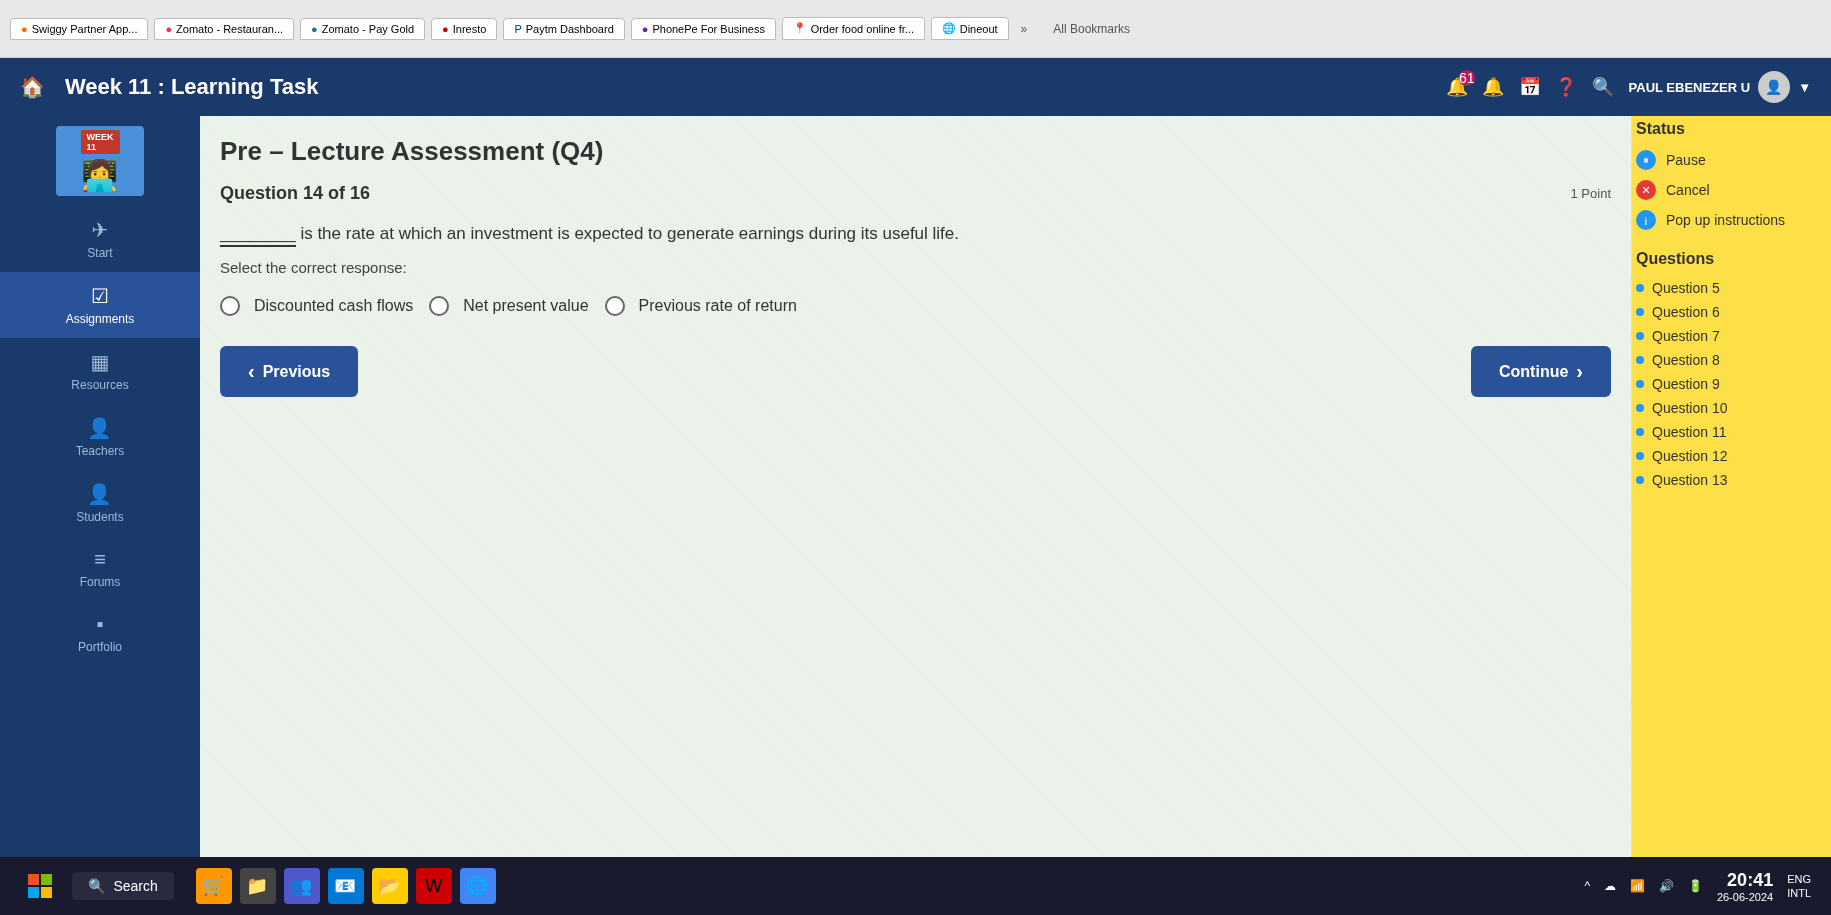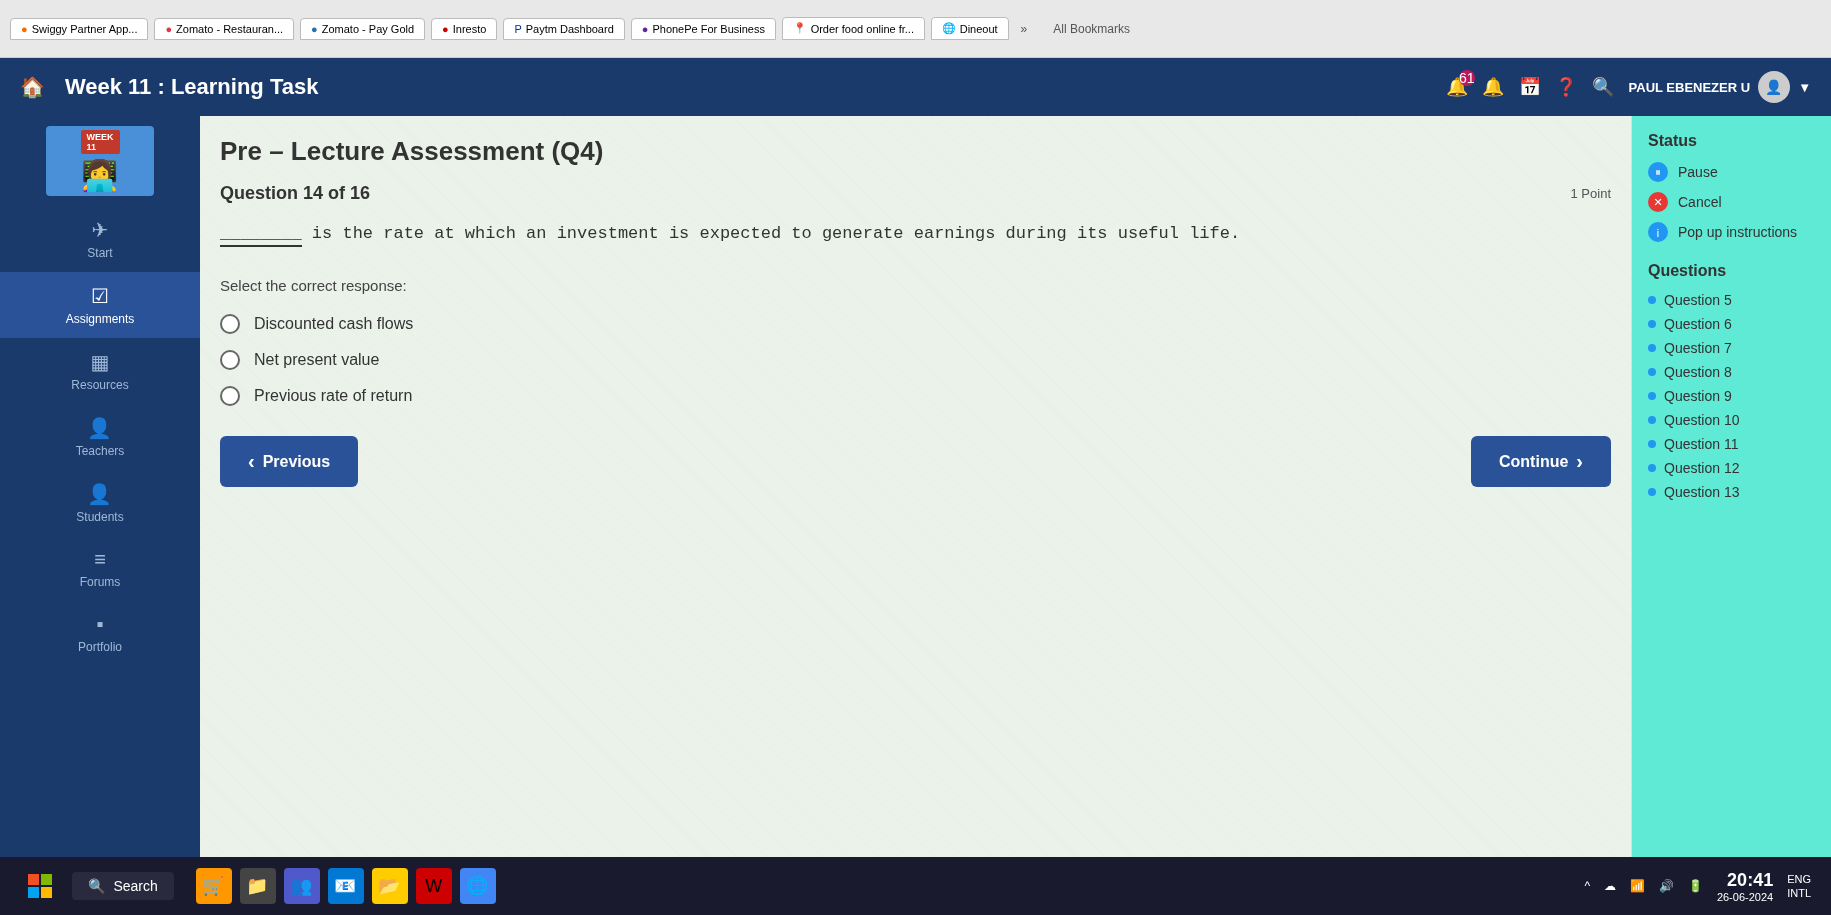--- a/index.html
+++ b/index.html
@@ -20,49 +20,49 @@
     .header-icon { font-size: 18px; color: white; cursor: pointer; position: relative; }
     .badge { background: #be185d; color: white; border-radius: 50%; width: 16px; height: 16px; font-size: 14px; display: flex; align-items: center; justify-content: center; position: absolute; top: -6px; right: -6px; }
     .user-info { display: flex; align-items: center; gap: 8px; color: white; font-size: 13px; font-weight: 600; }
     .avatar { width: 32px; height: 32px; border-radius: 50%; background: #ccc; overflow: hidden; display: flex; align-items: center; justify-content: center; font-size: 14px; color: #333; }
 
     
     .main-layout { display: flex; height: calc(915px - 58px - 58px); }
 
     
     .sidebar { background: #1a3a6b; width: 200px; min-width: 200px; display: flex; flex-direction: column; align-items: center; padding-top: 10px; }
-    .sidebar-logo { width: 108px; height: 70px; background: #4a90d9; border-radius: 4px; display: flex; flex-direction: column; align-items: center; justify-content: center; margin-bottom: 10px; }
+    .sidebar-logo { width: 88px; height: 70px; background: #4a90d9; border-radius: 4px; display: flex; flex-direction: column; align-items: center; justify-content: center; margin-bottom: 10px; }
     .sidebar-logo-week { background: #c0392b; color: white; font-size: 9px; font-weight: bold; padding: 2px 6px; border-radius: 2px; margin-bottom: 4px; }
     .sidebar-item { display: flex; flex-direction: column; align-items: center; padding: 12px 0; width: 100%; cursor: pointer; color: #a0b8d8; font-size: 12px; gap: 4px; }
     .sidebar-item.active { background: #2a5298; color: white; }
     .sidebar-icon { font-size: 20px; }
 
     
     .content-area { flex: 1; background: repeating-linear-gradient(45deg, #e8f0e8, #e8f0e8 2px, #eaf2ea 2px, #eaf2ea 20px); padding: 20px; overflow-y: auto; position: relative; }
 
     
     .assessment-header { font-size: 26px; font-weight: 600; color: #333; margin-bottom: 16px; }
     .question-meta { display: flex; justify-content: space-between; align-items: center; margin-bottom: 16px; }
     .question-number { font-size: 18px; font-weight: 600; color: #333; }
     .points { font-size: 13px; color: #555; }
-    .question-block { margin-bottom: 30px; font-family: Liberation Mono, monospace; }
+    .question-block { margin-bottom: 12px; }
     .select-label { font-size: 15px; color: #444; margin-bottom: 20px; display: block; }
 
     
-    .options-list { list-style: none; display: flex; flex-direction: column; gap: 16px; margin-bottom: 30px; }
+    .options-list { list-style: none; display: flex; gap: 16px; margin-bottom: 30px; }
     .option-item { display: flex; align-items: center; gap: 14px; font-size: 16px; color: #333; cursor: pointer; }
     .radio-circle { width: 20px; height: 20px; border-radius: 50%; border: 2px solid #666; background: white; flex-shrink: 0; cursor: pointer; }
 
     
     .nav-buttons { display: flex; justify-content: space-between; align-items: flex-start; margin-top: 20px; }
     .btn-previous { background: #2a5298; color: white; border: none; padding: 14px 28px; border-radius: 6px; font-size: 16px; font-weight: 600; cursor: pointer; display: flex; align-items: center; gap: 8px; }
     .btn-continue { background: #2a5298; color: white; border: none; padding: 14px 28px; border-radius: 6px; font-size: 16px; font-weight: 600; cursor: pointer; display: flex; align-items: center; gap: 8px; margin-left: auto; }
 
     
-    .right-panel { width: 200px; min-width: 200px; background: #5eead4; padding: 16px; border-left: 1px solid #ddd; overflow-y: auto; }
+    .right-panel { width: 200px; min-width: 200px; background: #fde047; padding: 4px; border-left: 1px solid #ddd; overflow-y: auto; }
     .panel-section-title { font-size: 16px; font-weight: 700; color: #333; margin-bottom: 12px; }
     .status-item { display: flex; align-items: center; gap: 10px; margin-bottom: 10px; font-size: 14px; color: #333; cursor: pointer; }
     .status-icon { width: 20px; height: 20px; border-radius: 50%; display: flex; align-items: center; justify-content: center; font-size: 11px; color: white; flex-shrink: 0; }
     .status-pause { background: #2196F3; }
     .status-cancel { background: #e53935; }
     .status-info { background: #2196F3; }
     .questions-section { margin-top: 20px; }
     .question-link { display: flex; align-items: center; gap: 8px; font-size: 14px; color: #333; margin-bottom: 8px; cursor: pointer; }
     .dot { width: 8px; height: 8px; border-radius: 50%; background: #2196F3; flex-shrink: 0; }
 

